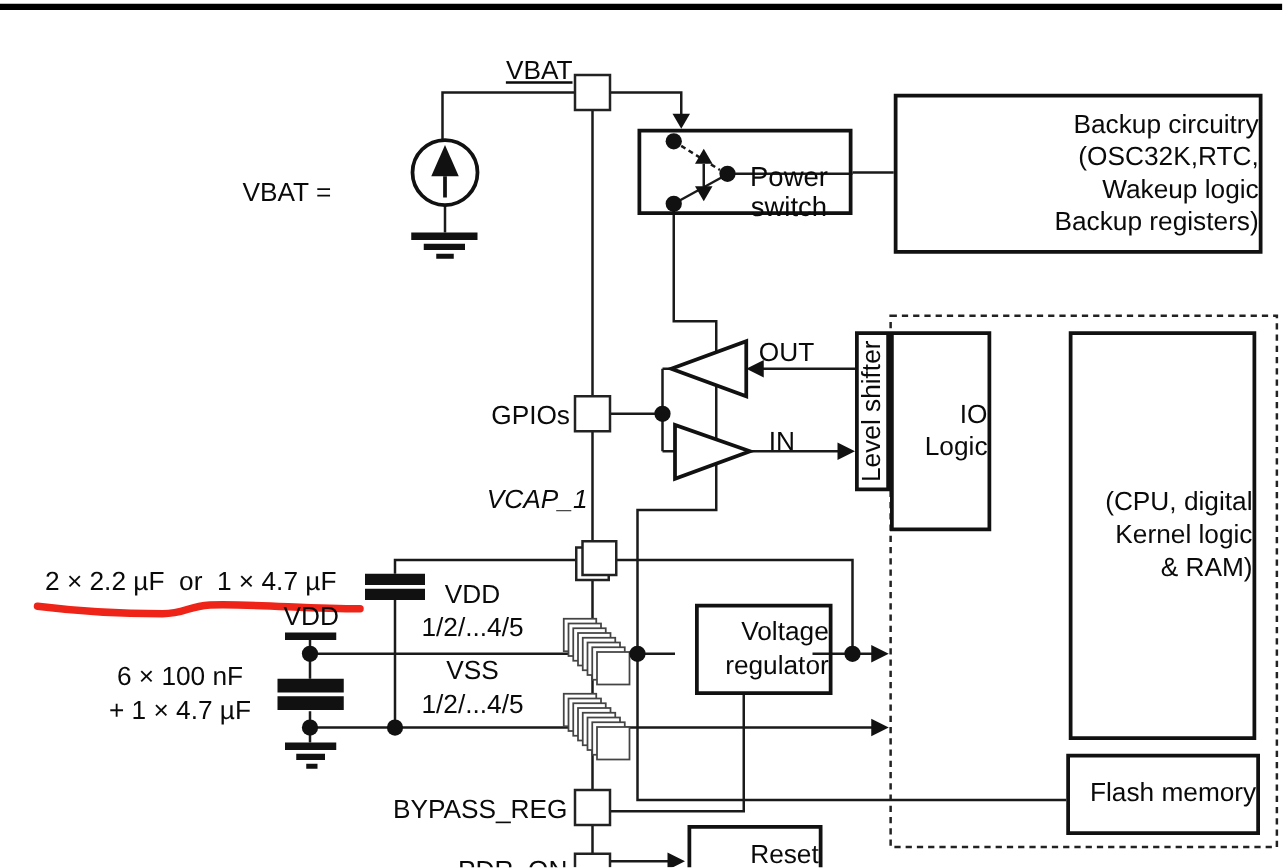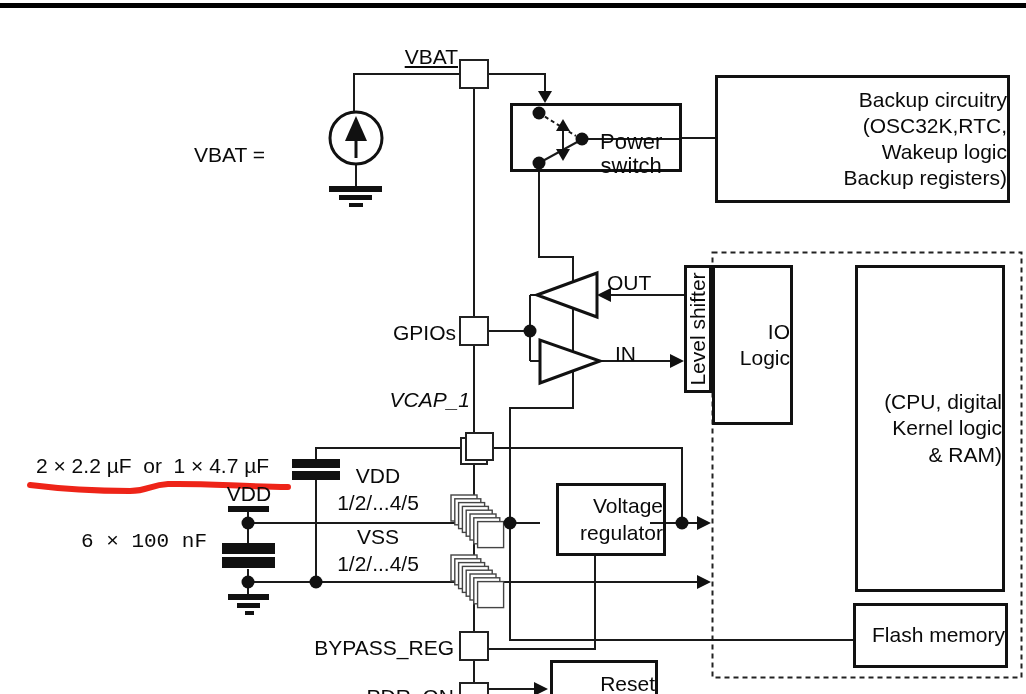--- a/index.html
+++ b/index.html
@@ -225,22 +225,23 @@
 
   <div class="lbl pre" style="left:36px; top:453px;">2 × 2.2 µF  or  1 × 4.7 µF</div>
 
   <div class="lbl ta-c" style="left:219px; top:481px; width:60px;">VDD</div>
 
   <div class="lbl ta-c" style="left:328px; top:463px; width:100px;">
     <div>VDD</div>
     <div>1/2/...4/5</div>
   </div>
 
-  <div class="lbl ta-c" style="left:78px; top:529px; width:132px;font-family:Liberation Mono, monospace;">
+  <div class="lbl ta-c" style="left:78px; top:529px; width:132px;">
     <div>6 × 100 nF</div>
+    <div>+ 1 × 4.7 µF</div>
   </div>
 
   <div class="lbl ta-c" style="left:328px; top:524px; width:100px;">
     <div>VSS</div>
     <div>1/2/...4/5</div>
   </div>
 
   <div class="lbl ta-r" style="left:278px; top:635px; width:176px;">BYPASS_REG</div>
 
   <div class="lbl ta-r" style="left:338px; top:684px; width:116px;">PDR_ON</div>

